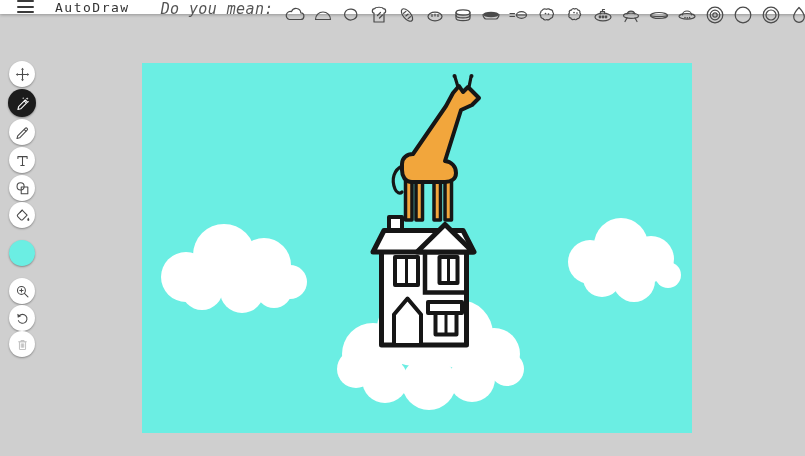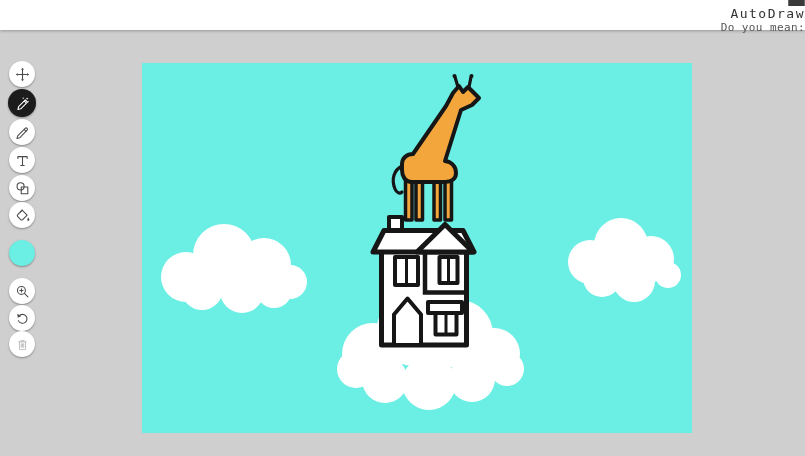--- a/index.html
+++ b/index.html
@@ -9,28 +9,28 @@
   }
   *{box-sizing:border-box;}
   html,body{margin:0;padding:0;}
   body{
     width:805px;height:456px;position:relative;overflow:hidden;
     background:var(--background);
     font-family:"DejaVu Sans Mono","Liberation Mono",monospace;
   }
   
   .topbar{
-    position:absolute;left:0;top:0;width:805px;height:30px;
+    position:absolute;left:0;top:0;width:805px;height:14px;
     background:var(--topbar_bg);box-shadow:0 1px 3px rgba(0,0,0,.28);
-    display:flex;align-items:flex-end;z-index:10;flex-direction:column;
+    display:flex;align-items:flex-start;z-index:10;
   }
   .hamburger{width:17px;height:13px;margin-left:17px;display:flex;flex-direction:column;justify-content:space-between;cursor:pointer;background:none;border:none;padding:0;}
   .hamburger span{display:block;height:2px;background:#3A3A3A;border-radius:1px;}
   .app-title{font-size:13px;letter-spacing:1.5px;color:#333;margin-left:21px;white-space:nowrap;}
-  .suggest-label{font-size:11px;color:#555;letter-spacing:.4px;white-space:nowrap;}
+  .suggest-label{font-size:15px;color:#555;letter-spacing:.4px;margin-left:31px;white-space:nowrap;font-style:italic;}
   .suggestions{display:flex;align-items:center;gap:4px;margin-left:9px;flex:1;overflow:hidden;height:30px;}
   .sugg{width:24px;height:24px;flex:none;color:var(--icon);cursor:pointer;}
   .sugg svg{width:100%;height:100%;}
   .sugg svg *{fill:none;stroke:currentColor;stroke-width:1.2;stroke-linecap:round;stroke-linejoin:round;}
   
   .tool{
     position:absolute;left:9px;width:26px;height:26px;border-radius:50%;
     background:#fff;border:none;padding:0;margin:0;cursor:pointer;
     box-shadow:0 1px 2px rgba(0,0,0,.35);
     display:flex;align-items:center;justify-content:center;color:var(--icon);z-index:5;

